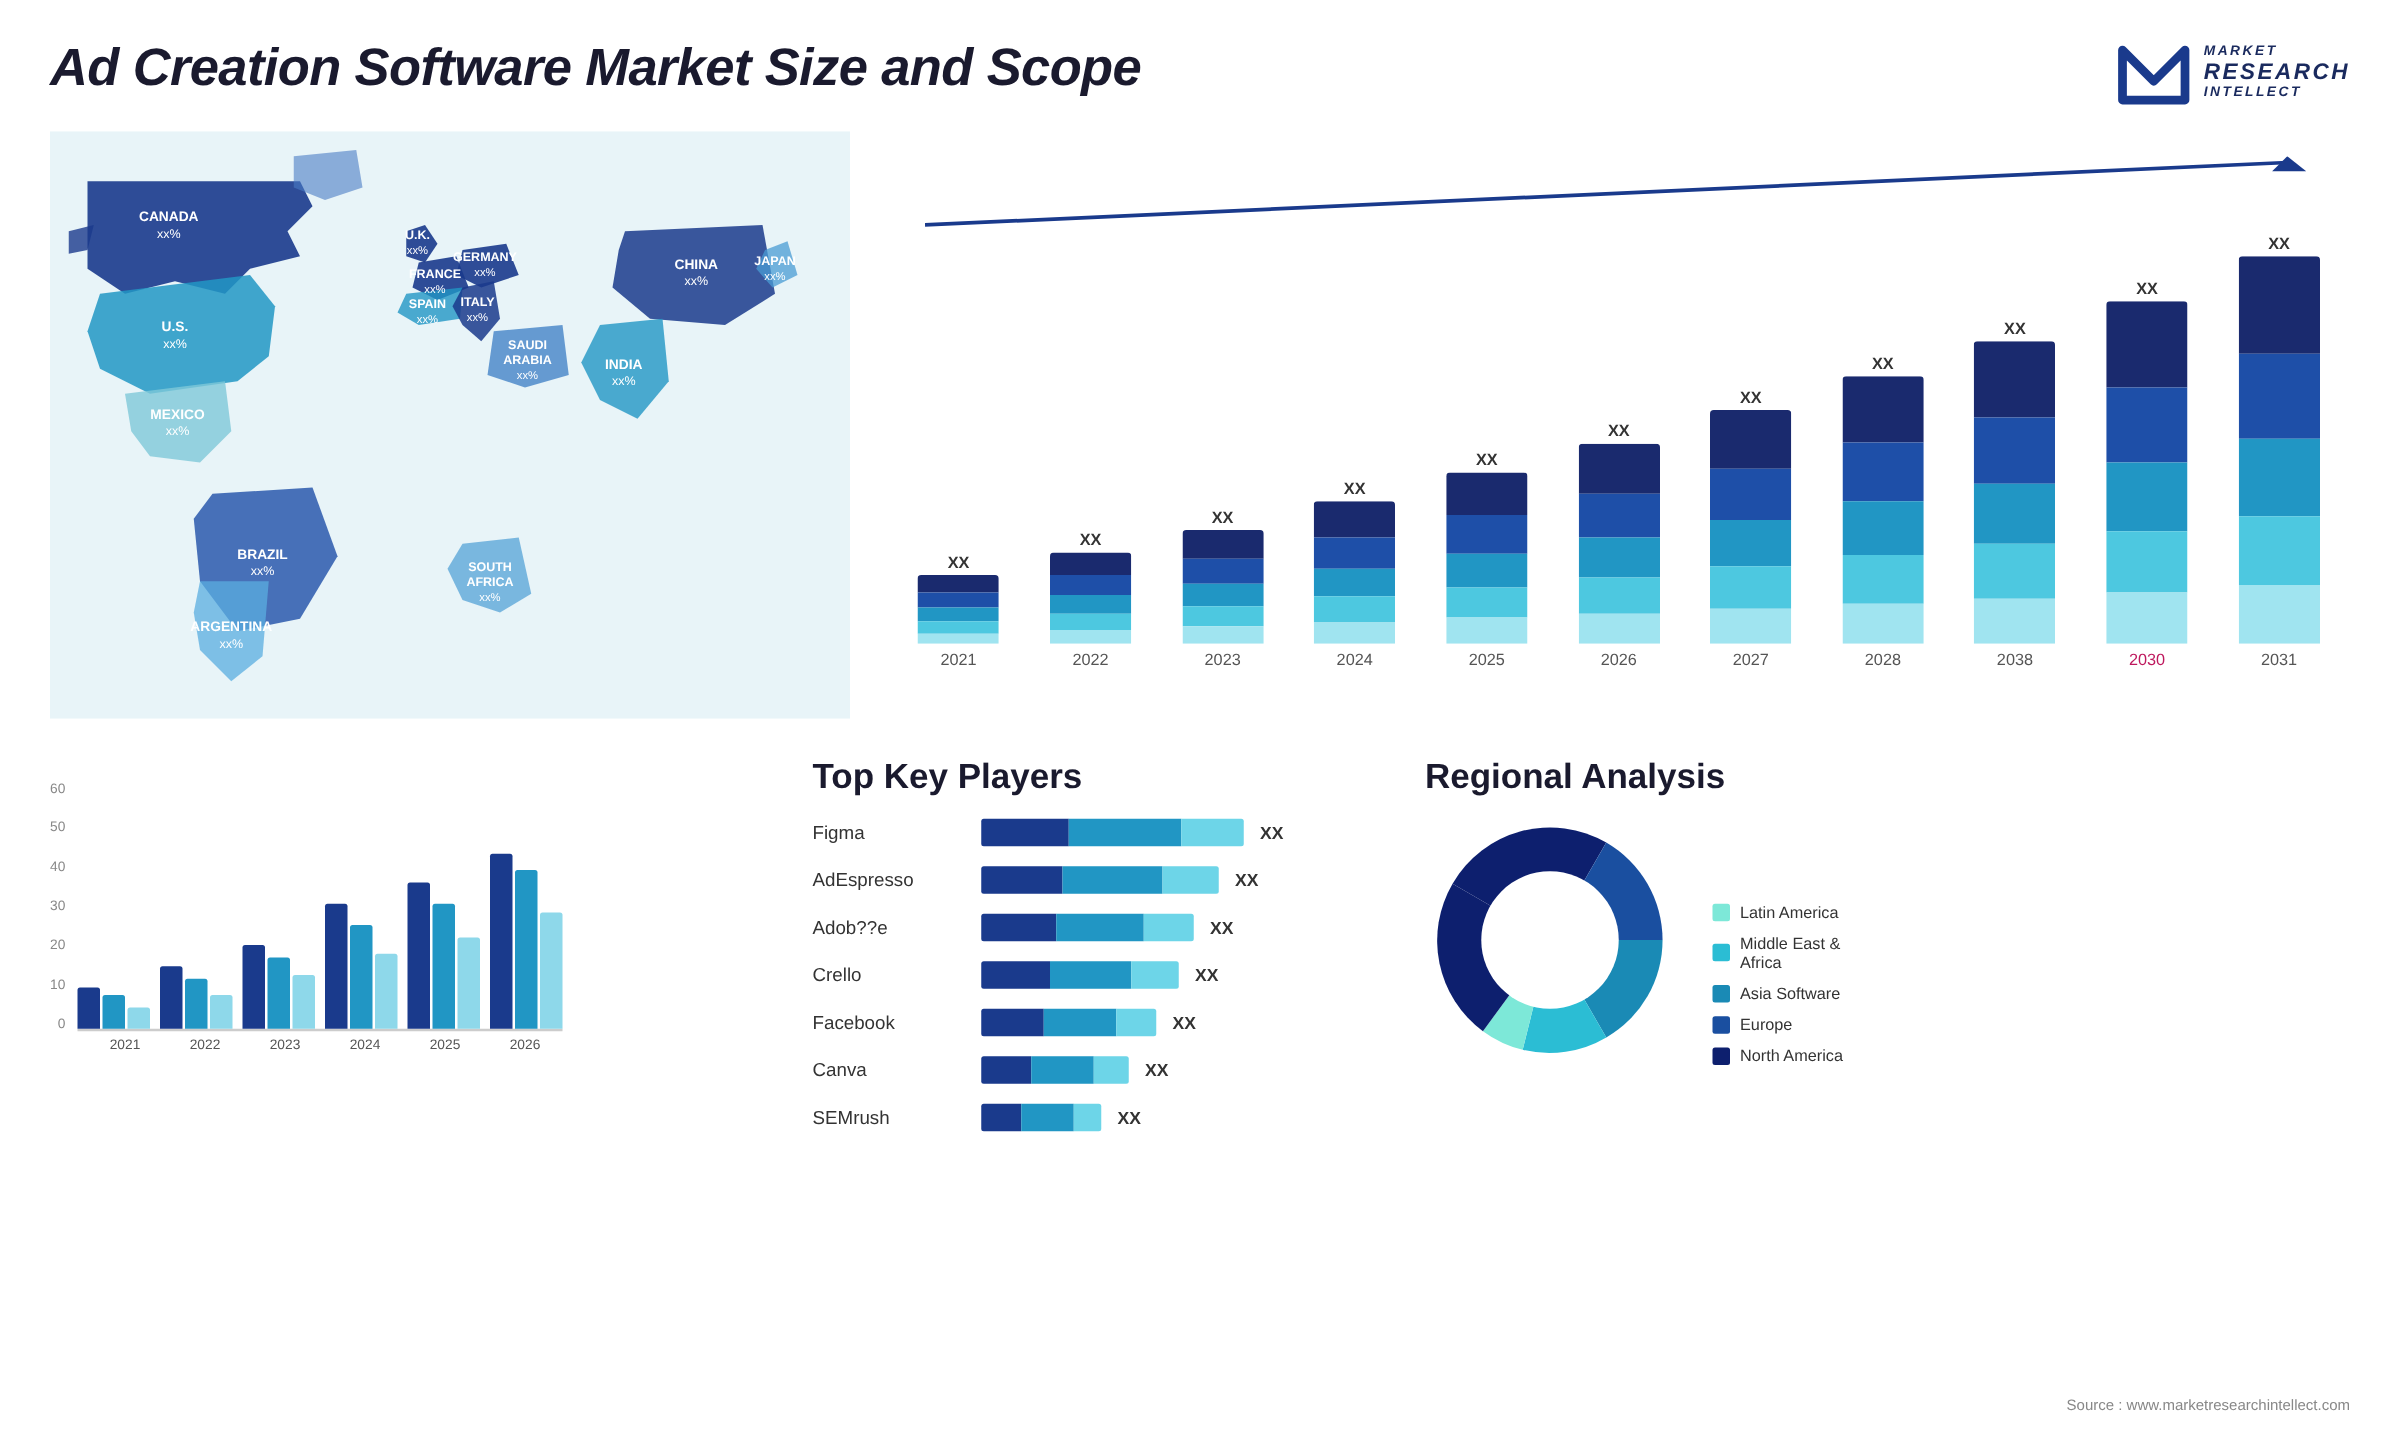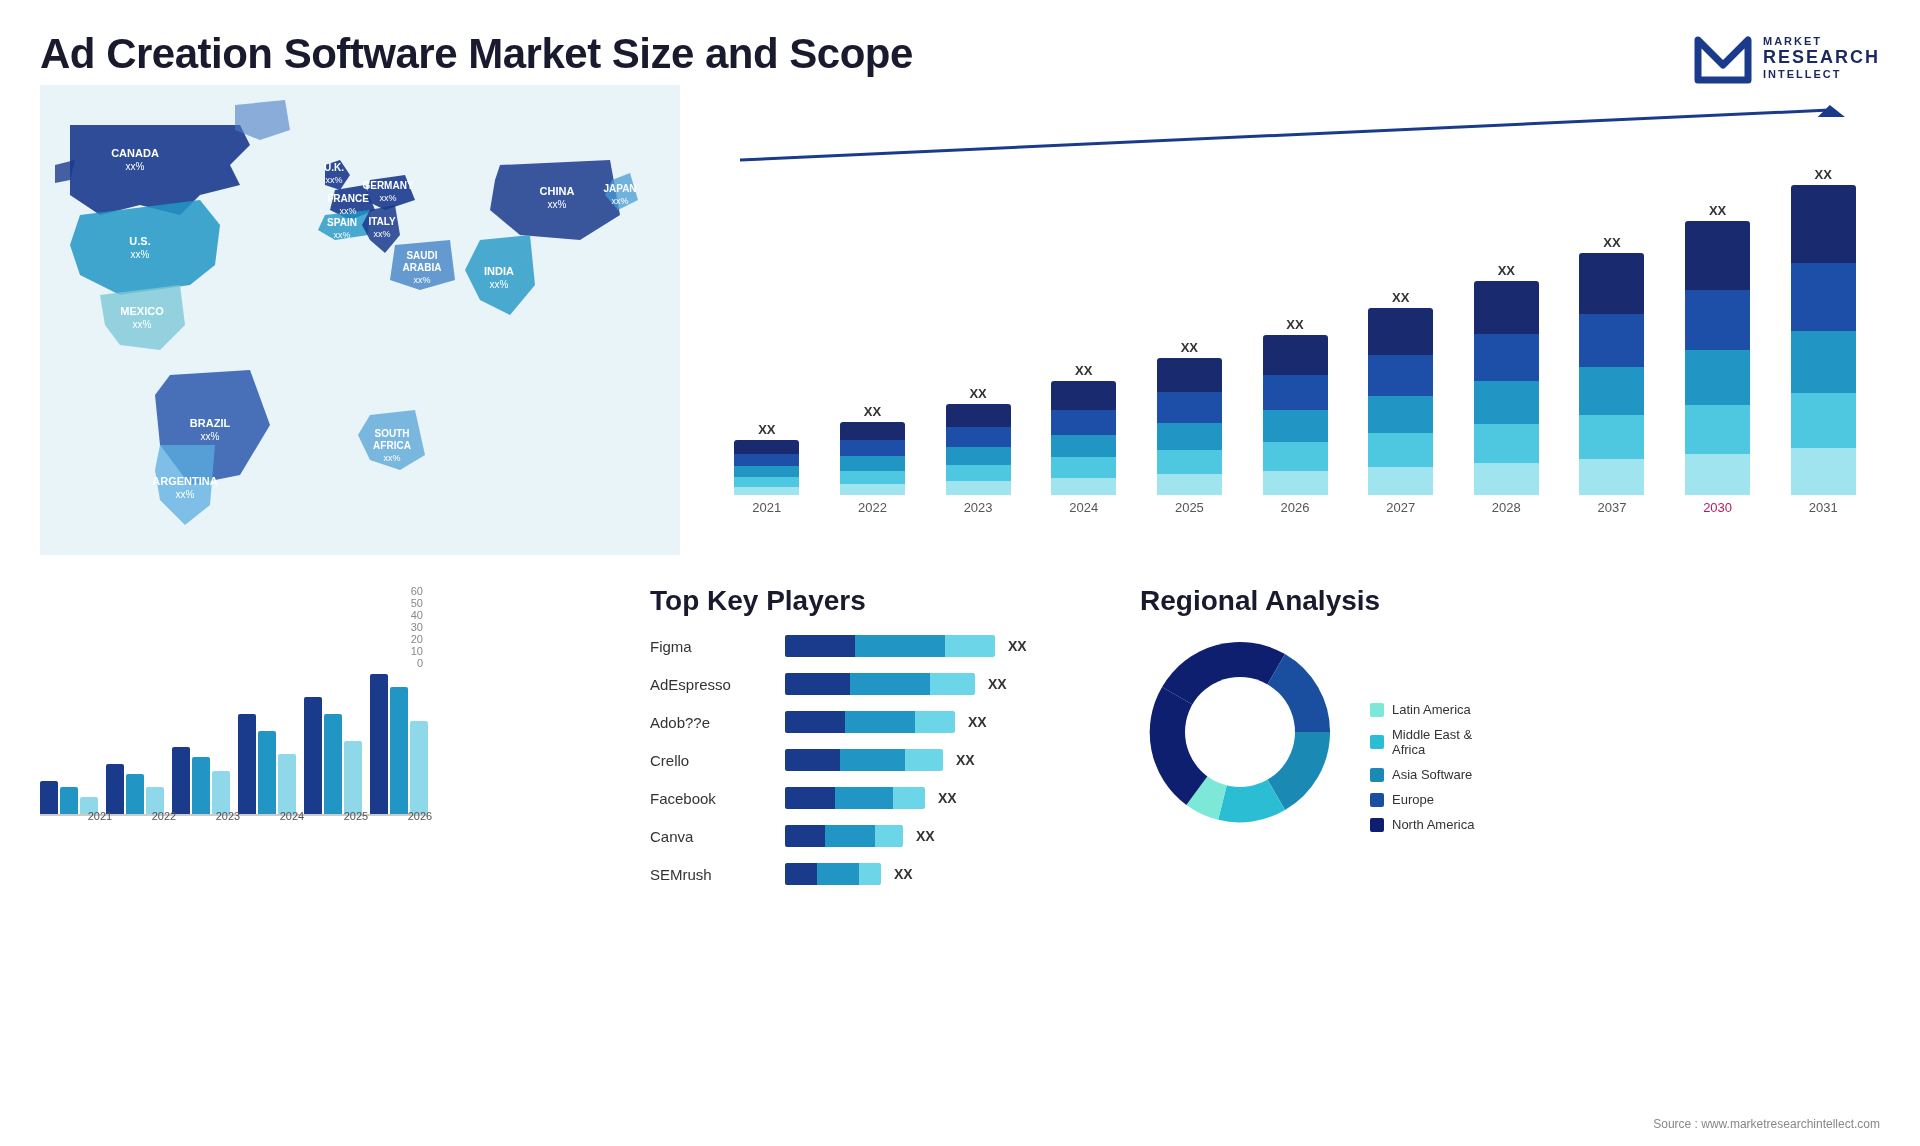--- a/index.html
+++ b/index.html
@@ -16,20 +16,22 @@
       padding: 30px 40px;
       width: 100%;
       height: 100%;
     }
 
     
     .header {
       display: flex;
       justify-content: space-between;
       align-items: flex-start;
+      margin-bottom: 20px;
+      font-style: italic;
     }
 
     .page-title {
       font-size: 42px;
       font-weight: 700;
       color: #1a1a2e;
       letter-spacing: -0.5px;
     }
 
     .logo-wrapper {
@@ -355,33 +357,33 @@
 
       <div id="growth-x-labels" style="display:flex; gap:12px; padding: 5px 10px 0 10px;">
           <div style="font-size: 13px; color: rgb(85, 85, 85); flex: 1 1 0%; text-align: center;">2021</div>
           <div style="font-size: 13px; color: rgb(85, 85, 85); flex: 1 1 0%; text-align: center;">2022</div>
           <div style="font-size: 13px; color: rgb(85, 85, 85); flex: 1 1 0%; text-align: center;">2023</div>
           <div style="font-size: 13px; color: rgb(85, 85, 85); flex: 1 1 0%; text-align: center;">2024</div>
           <div style="font-size: 13px; color: rgb(85, 85, 85); flex: 1 1 0%; text-align: center;">2025</div>
           <div style="font-size: 13px; color: rgb(85, 85, 85); flex: 1 1 0%; text-align: center;">2026</div>
           <div style="font-size: 13px; color: rgb(85, 85, 85); flex: 1 1 0%; text-align: center;">2027</div>
           <div style="font-size: 13px; color: rgb(85, 85, 85); flex: 1 1 0%; text-align: center;">2028</div>
-          <div style="font-size: 13px; color: rgb(85, 85, 85); flex: 1 1 0%; text-align: center;">2037</div>
+          <div style="font-size: 13px; color: rgb(85, 85, 85); flex: 1 1 0%; text-align: center;">2038</div>
           <div style="font-size: 13px; color: #be185d; flex: 1 1 0%; text-align: center;">2030</div>
           <div style="font-size: 13px; color: rgb(85, 85, 85); flex: 1 1 0%; text-align: center;">2031</div>
         </div>
     </div>
   </div>
 
   <div style="display:grid; grid-template-columns: 580px 460px 1fr; gap:30px; margin-top:20px;">
 
     <div>
       <div style="display:flex; gap:20px;">
 
-        <div style="display:flex; gap:5px; height:220px; align-items:flex-end;flex-direction:column;">
+        <div style="display:flex; gap:5px; height:220px; align-items:flex-end;">
 
           <div style="display:flex; flex-direction:column; justify-content:space-between; height:200px; font-size:11px; color:#888; text-align:right; padding-right:5px;">
             <span>60</span>
             <span>50</span>
             <span>40</span>
             <span>30</span>
             <span>20</span>
             <span>10</span>
             <span>0</span>
           </div>

